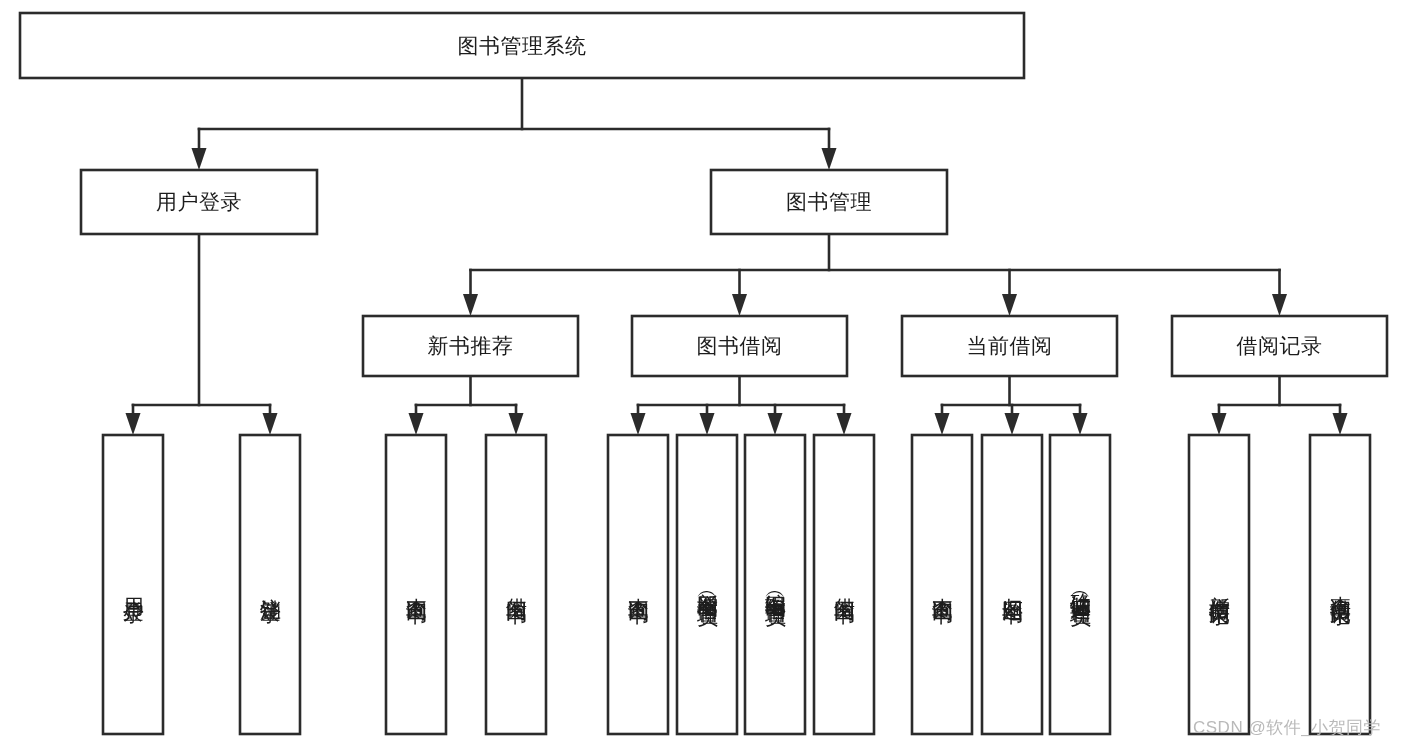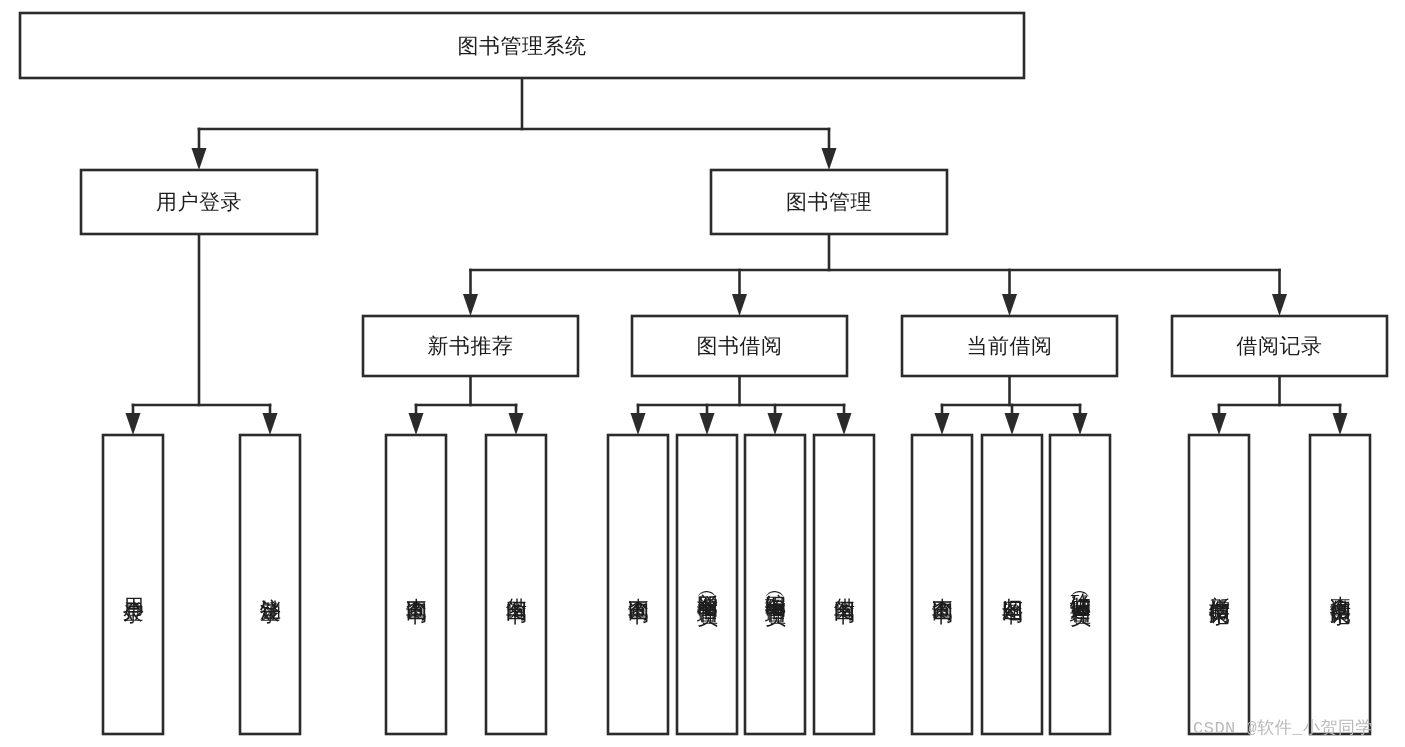--- a/index.html
+++ b/index.html
@@ -61,21 +61,21 @@
     letter-spacing: 2px;
     display: flex;
     align-items: center;
     justify-content: center;
     text-align: center;
     white-space: nowrap;
     pointer-events: none;
   }
   .watermark {
     position: absolute;
-    font-family: Liberation Mono, monospace;
+    font-family: Liberation Sans, sans-serif;
     font-size: 17px;
     color: #b9b9b9;
     white-space: nowrap;
     letter-spacing: 0.5px;
   }
 </style>
 </head>
 <body>
 
 <div id="diagram-root">

